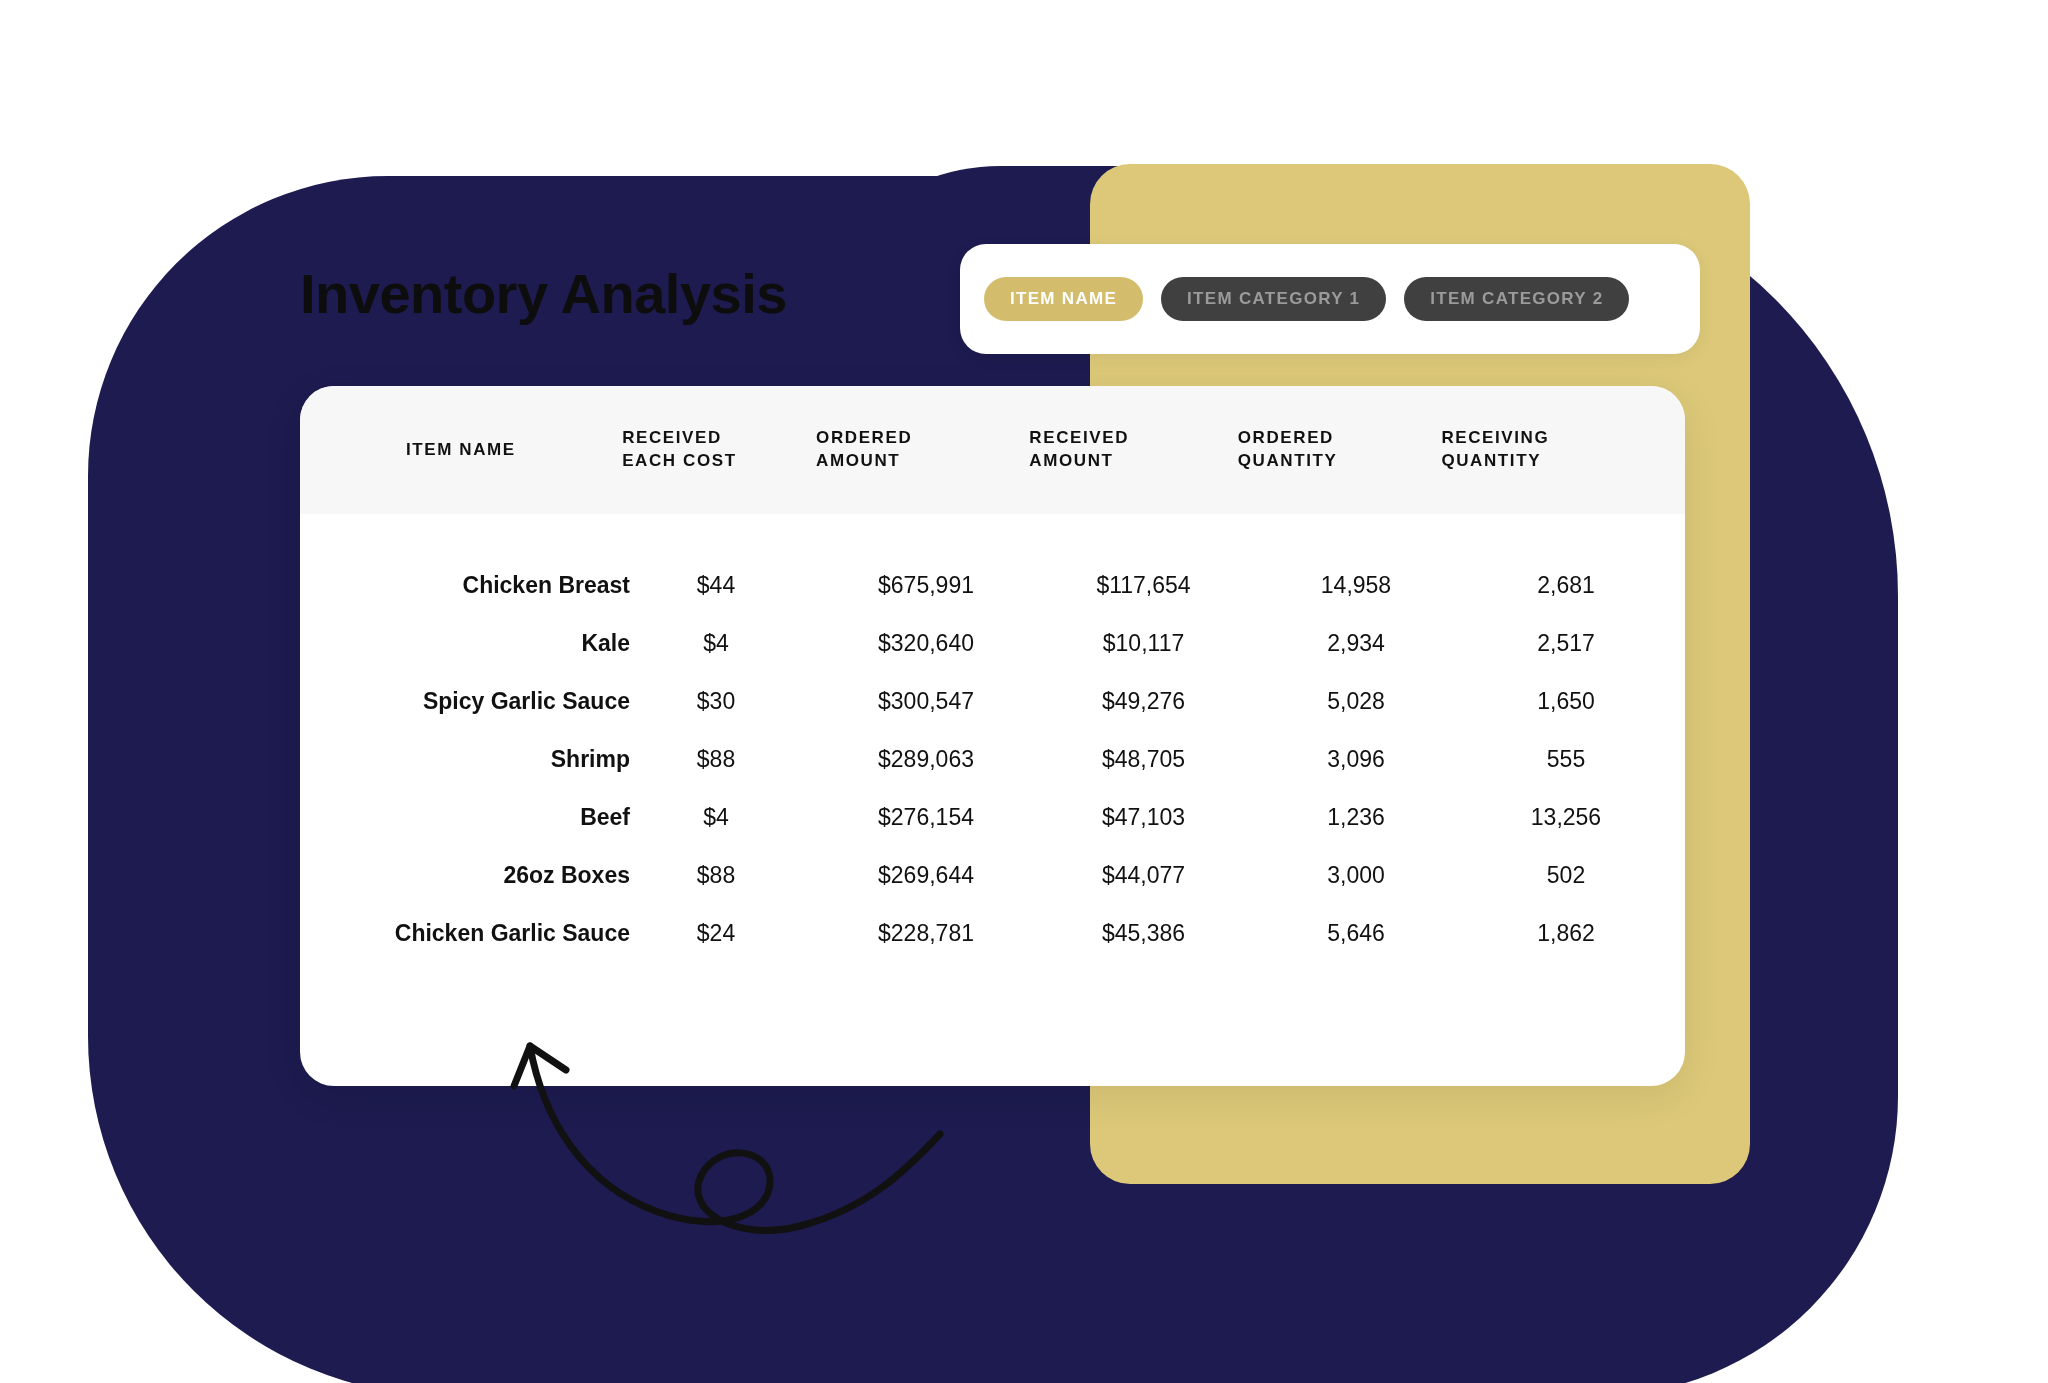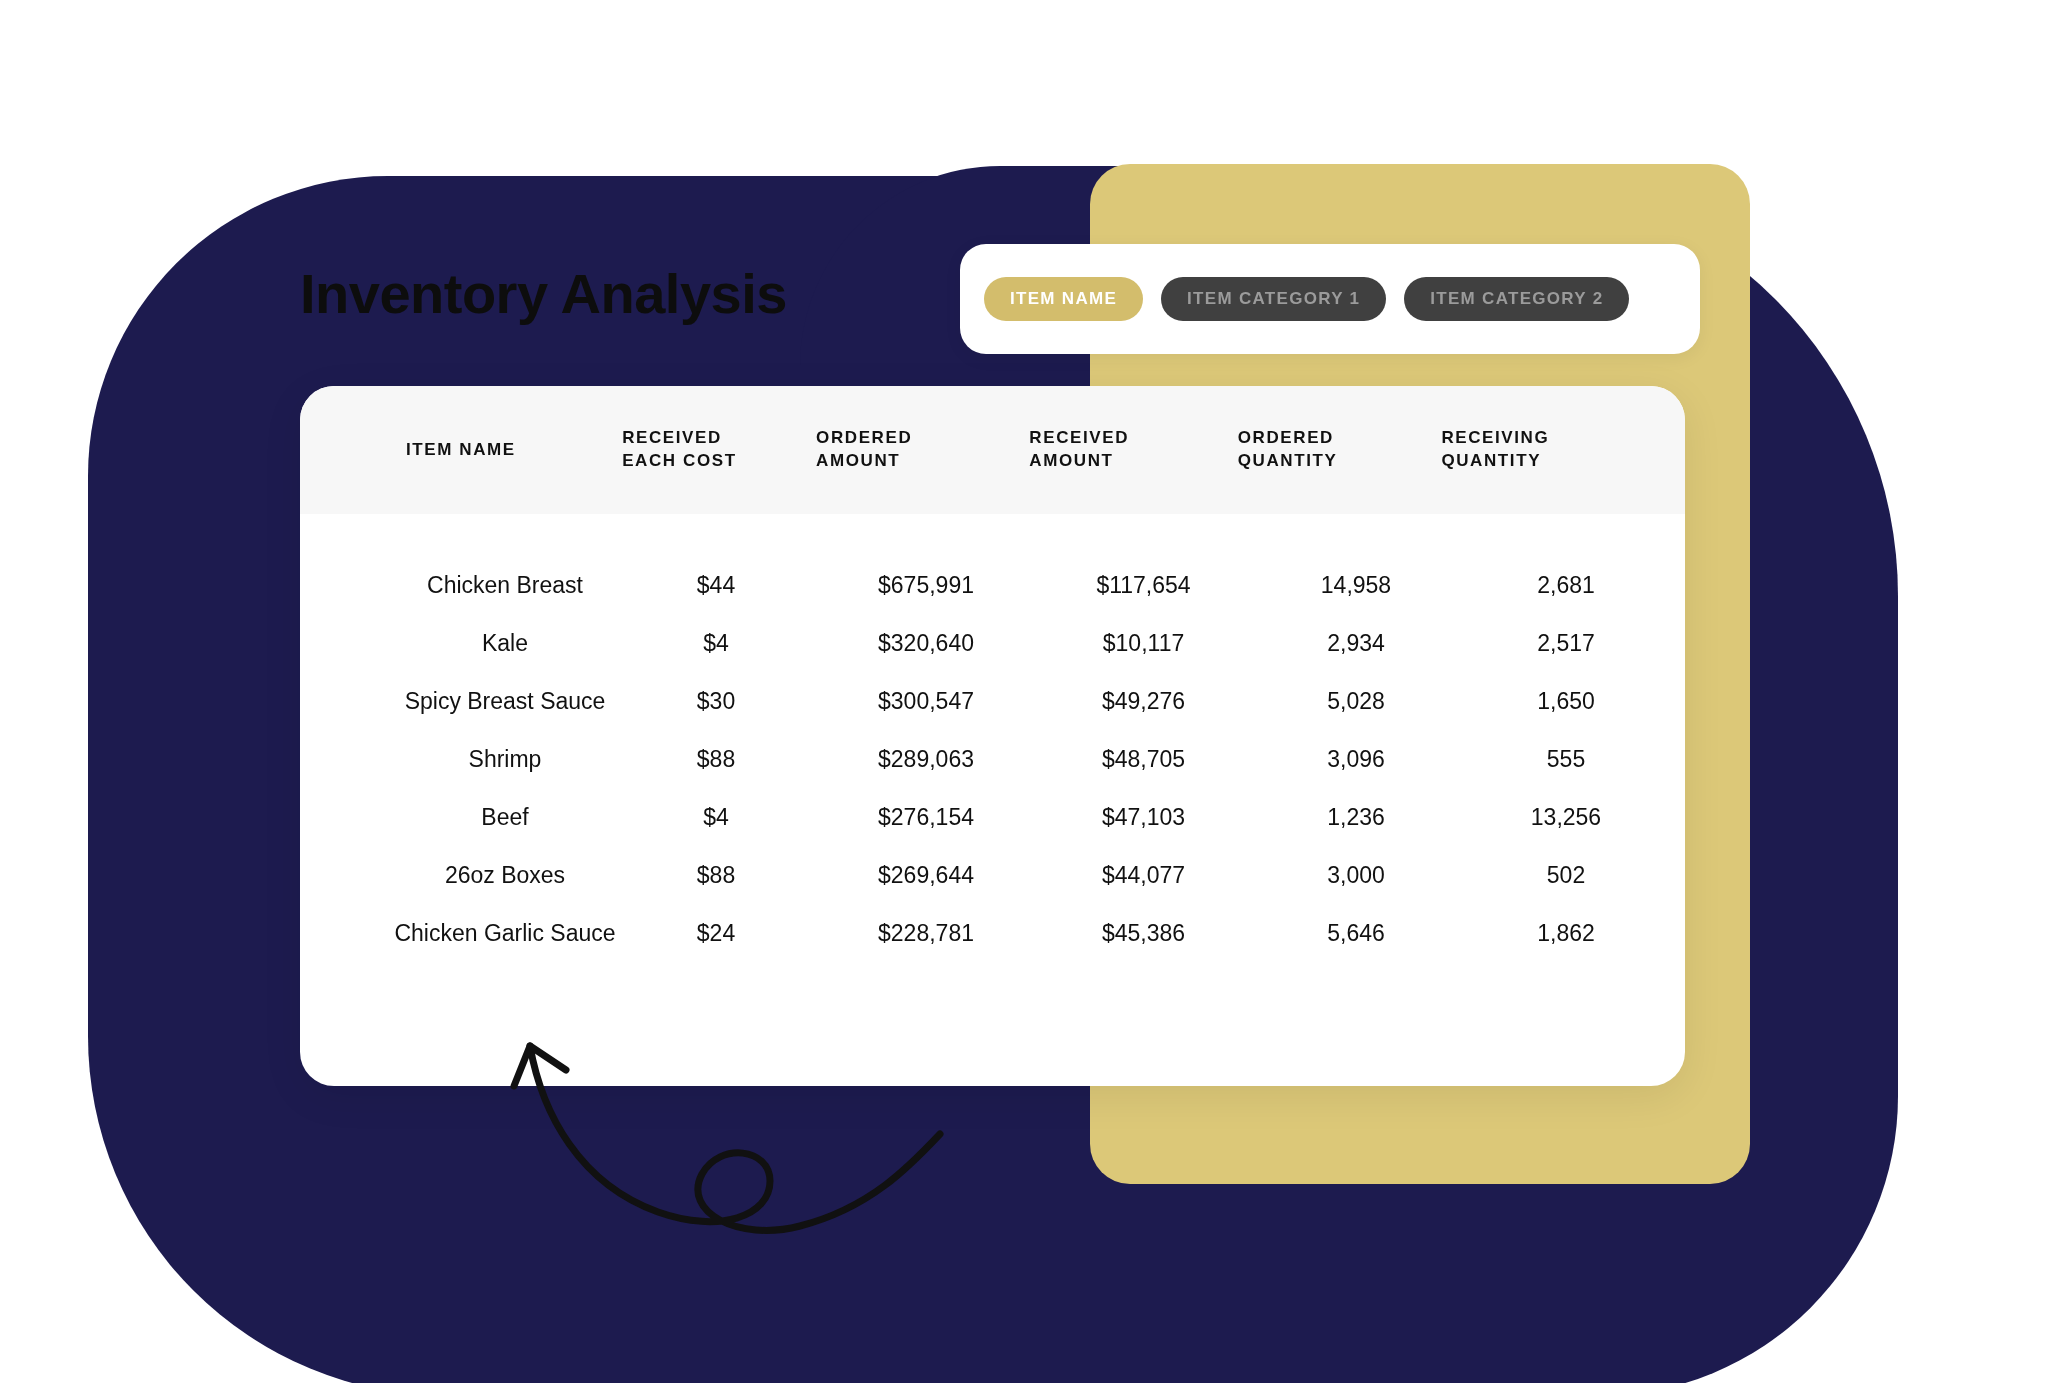--- a/index.html
+++ b/index.html
@@ -151,22 +151,22 @@
   }
   .td {
     font-size: 23px;
     color: #111111;
     text-align: center;
     box-sizing: border-box;
     padding-right: 28px;
     white-space: nowrap;
   }
   .td.first {
-    text-align: center;
-    font-weight: normal;
+    text-align: right;
+    font-weight: bold;
     padding-left: 80px;
     padding-right: 0;
   }
 
   
   .c0 { width: 330px; }
   .c1 { width: 200px; }
   .c2 { width: 220px; }
   .c3 { width: 215px; }
   .c4 { width: 210px; }
@@ -240,21 +240,21 @@
       <div class="tr">
         <div class="td first c0">Kale</div>
         <div class="td c1">$4</div>
         <div class="td c2">$320,640</div>
         <div class="td c3">$10,117</div>
         <div class="td c4">2,934</div>
         <div class="td c5">2,517</div>
       </div>
 
       <div class="tr">
-        <div class="td first c0">Spicy Breast Sauce</div>
+        <div class="td first c0">Spicy Garlic Sauce</div>
         <div class="td c1">$30</div>
         <div class="td c2">$300,547</div>
         <div class="td c3">$49,276</div>
         <div class="td c4">5,028</div>
         <div class="td c5">1,650</div>
       </div>
 
       <div class="tr">
         <div class="td first c0">Shrimp</div>
         <div class="td c1">$88</div>

